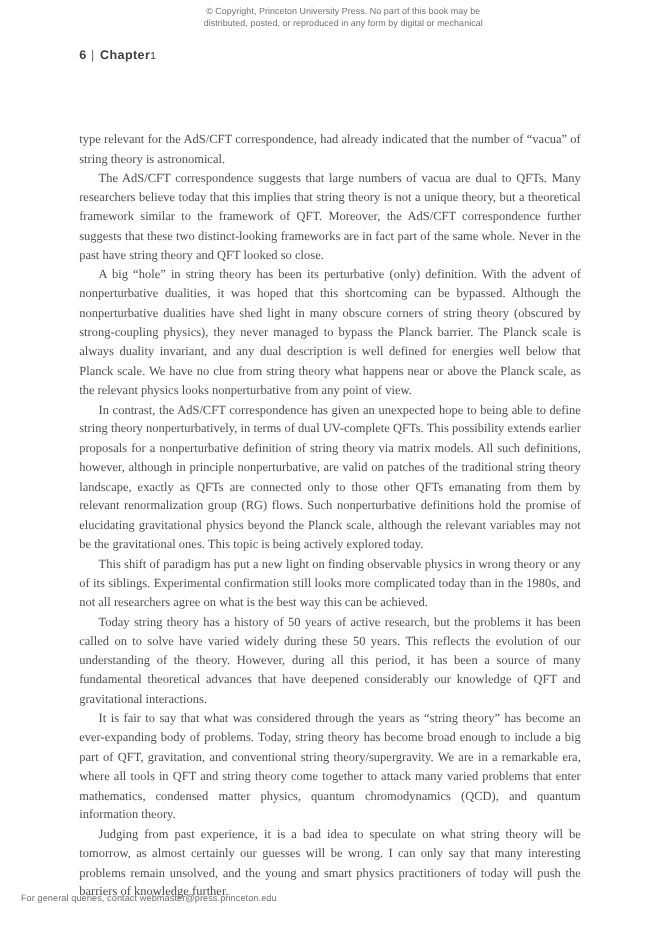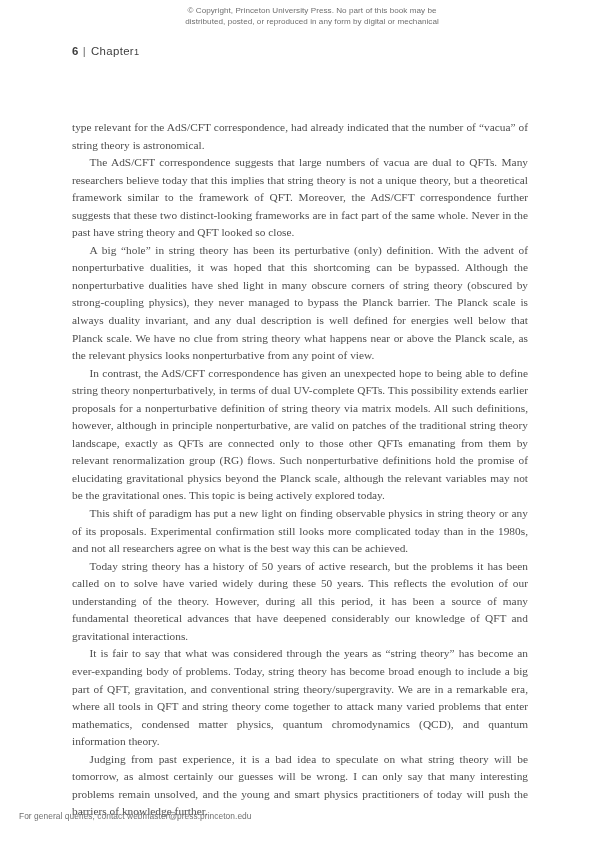--- a/index.html
+++ b/index.html
@@ -44,21 +44,21 @@
     letter-spacing: 0.35px;
     white-space: nowrap;
   }
   .running-head .folio { font-weight: 700; }
   .running-head .sep {
     display: inline-block;
     margin: 0 5px 0 4px;
     color: #6a6a6a;
     font-weight: 400;
   }
-  .running-head .chapter-word { font-weight: 400; margin-top: 32px; }
+  .running-head .chapter-word { font-weight: 700; margin-top: 32px; }
   .running-head .chapter-num {
     font-size: 9.2px;
     position: relative;
     top: -0.3px;
     letter-spacing: 0;
   }
 
   
   .textblock {
     position: absolute;
@@ -104,19 +104,19 @@
 
 <div class="running-head">
   <span class="folio">6</span><span class="sep">|</span><span class="chapter-word">Chapter</span><span class="chapter-num">1</span>
 </div>
 
 <div class="textblock">
   <p class="noindent">type relevant for the AdS/CFT correspondence, had already indicated that the number of “vacua” of string theory is astronomical.</p>
   <p>The AdS/CFT correspondence suggests that large numbers of vacua are dual to QFTs. Many researchers believe today that this implies that string theory is not a unique theory, but a theoretical framework similar to the framework of QFT. Moreover, the AdS/CFT correspondence further suggests that these two distinct-looking frameworks are in fact part of the same whole. Never in the past have string theory and QFT looked so close.</p>
   <p>A big “hole” in string theory has been its perturbative (only) definition. With the advent of nonperturbative dualities, it was hoped that this shortcoming can be bypassed. Although the nonperturbative dualities have shed light in many obscure corners of string theory (obscured by strong-coupling physics), they never managed to bypass the Planck barrier. The Planck scale is always duality invariant, and any dual description is well defined for energies well below that Planck scale. We have no clue from string theory what happens near or above the Planck scale, as the relevant physics looks nonperturbative from any point of view.</p>
   <p>In contrast, the AdS/CFT correspondence has given an unexpected hope to being able to define string theory nonperturbatively, in terms of dual UV-complete QFTs. This possibility extends earlier proposals for a nonperturbative definition of string theory via matrix models. All such definitions, however, although in principle nonperturbative, are valid on patches of the traditional string theory landscape, exactly as QFTs are connected only to those other QFTs emanating from them by relevant renormalization group (RG) flows. Such nonperturbative definitions hold the promise of elucidating gravitational physics beyond the Planck scale, although the relevant variables may not be the gravitational ones. This topic is being actively explored today.</p>
-  <p>This shift of paradigm has put a new light on finding observable physics in string theory or any of its proposals. Experimental confirmation still looks more complicated today than in the 1980s, and not all researchers agree on what is the best way this can be achieved.</p>
+  <p>This shift of paradigm has put a new light on finding observable physics in wrong theory or any of its siblings. Experimental confirmation still looks more complicated today than in the 1980s, and not all researchers agree on what is the best way this can be achieved.</p>
   <p>Today string theory has a history of 50 years of active research, but the problems it has been called on to solve have varied widely during these 50 years. This reflects the evolution of our understanding of the theory. However, during all this period, it has been a source of many fundamental theoretical advances that have deepened considerably our knowledge of QFT and gravitational interactions.</p>
   <p>It is fair to say that what was considered through the years as “string theory” has become an ever-expanding body of problems. Today, string theory has become broad enough to include a big part of QFT, gravitation, and conventional string theory/supergravity. We are in a remarkable era, where all tools in QFT and string theory come together to attack many varied problems that enter mathematics, condensed matter physics, quantum chromodynamics (QCD), and quantum information theory.</p>
   <p>Judging from past experience, it is a bad idea to speculate on what string theory will be tomorrow, as almost certainly our guesses will be wrong. I can only say that many interesting problems remain unsolved, and the young and smart physics practitioners of today will push the barriers of knowledge further.</p>
 </div>
 
 <div class="footer">For general queries, contact webmaster@press.princeton.edu</div>
 
 </body></html>

